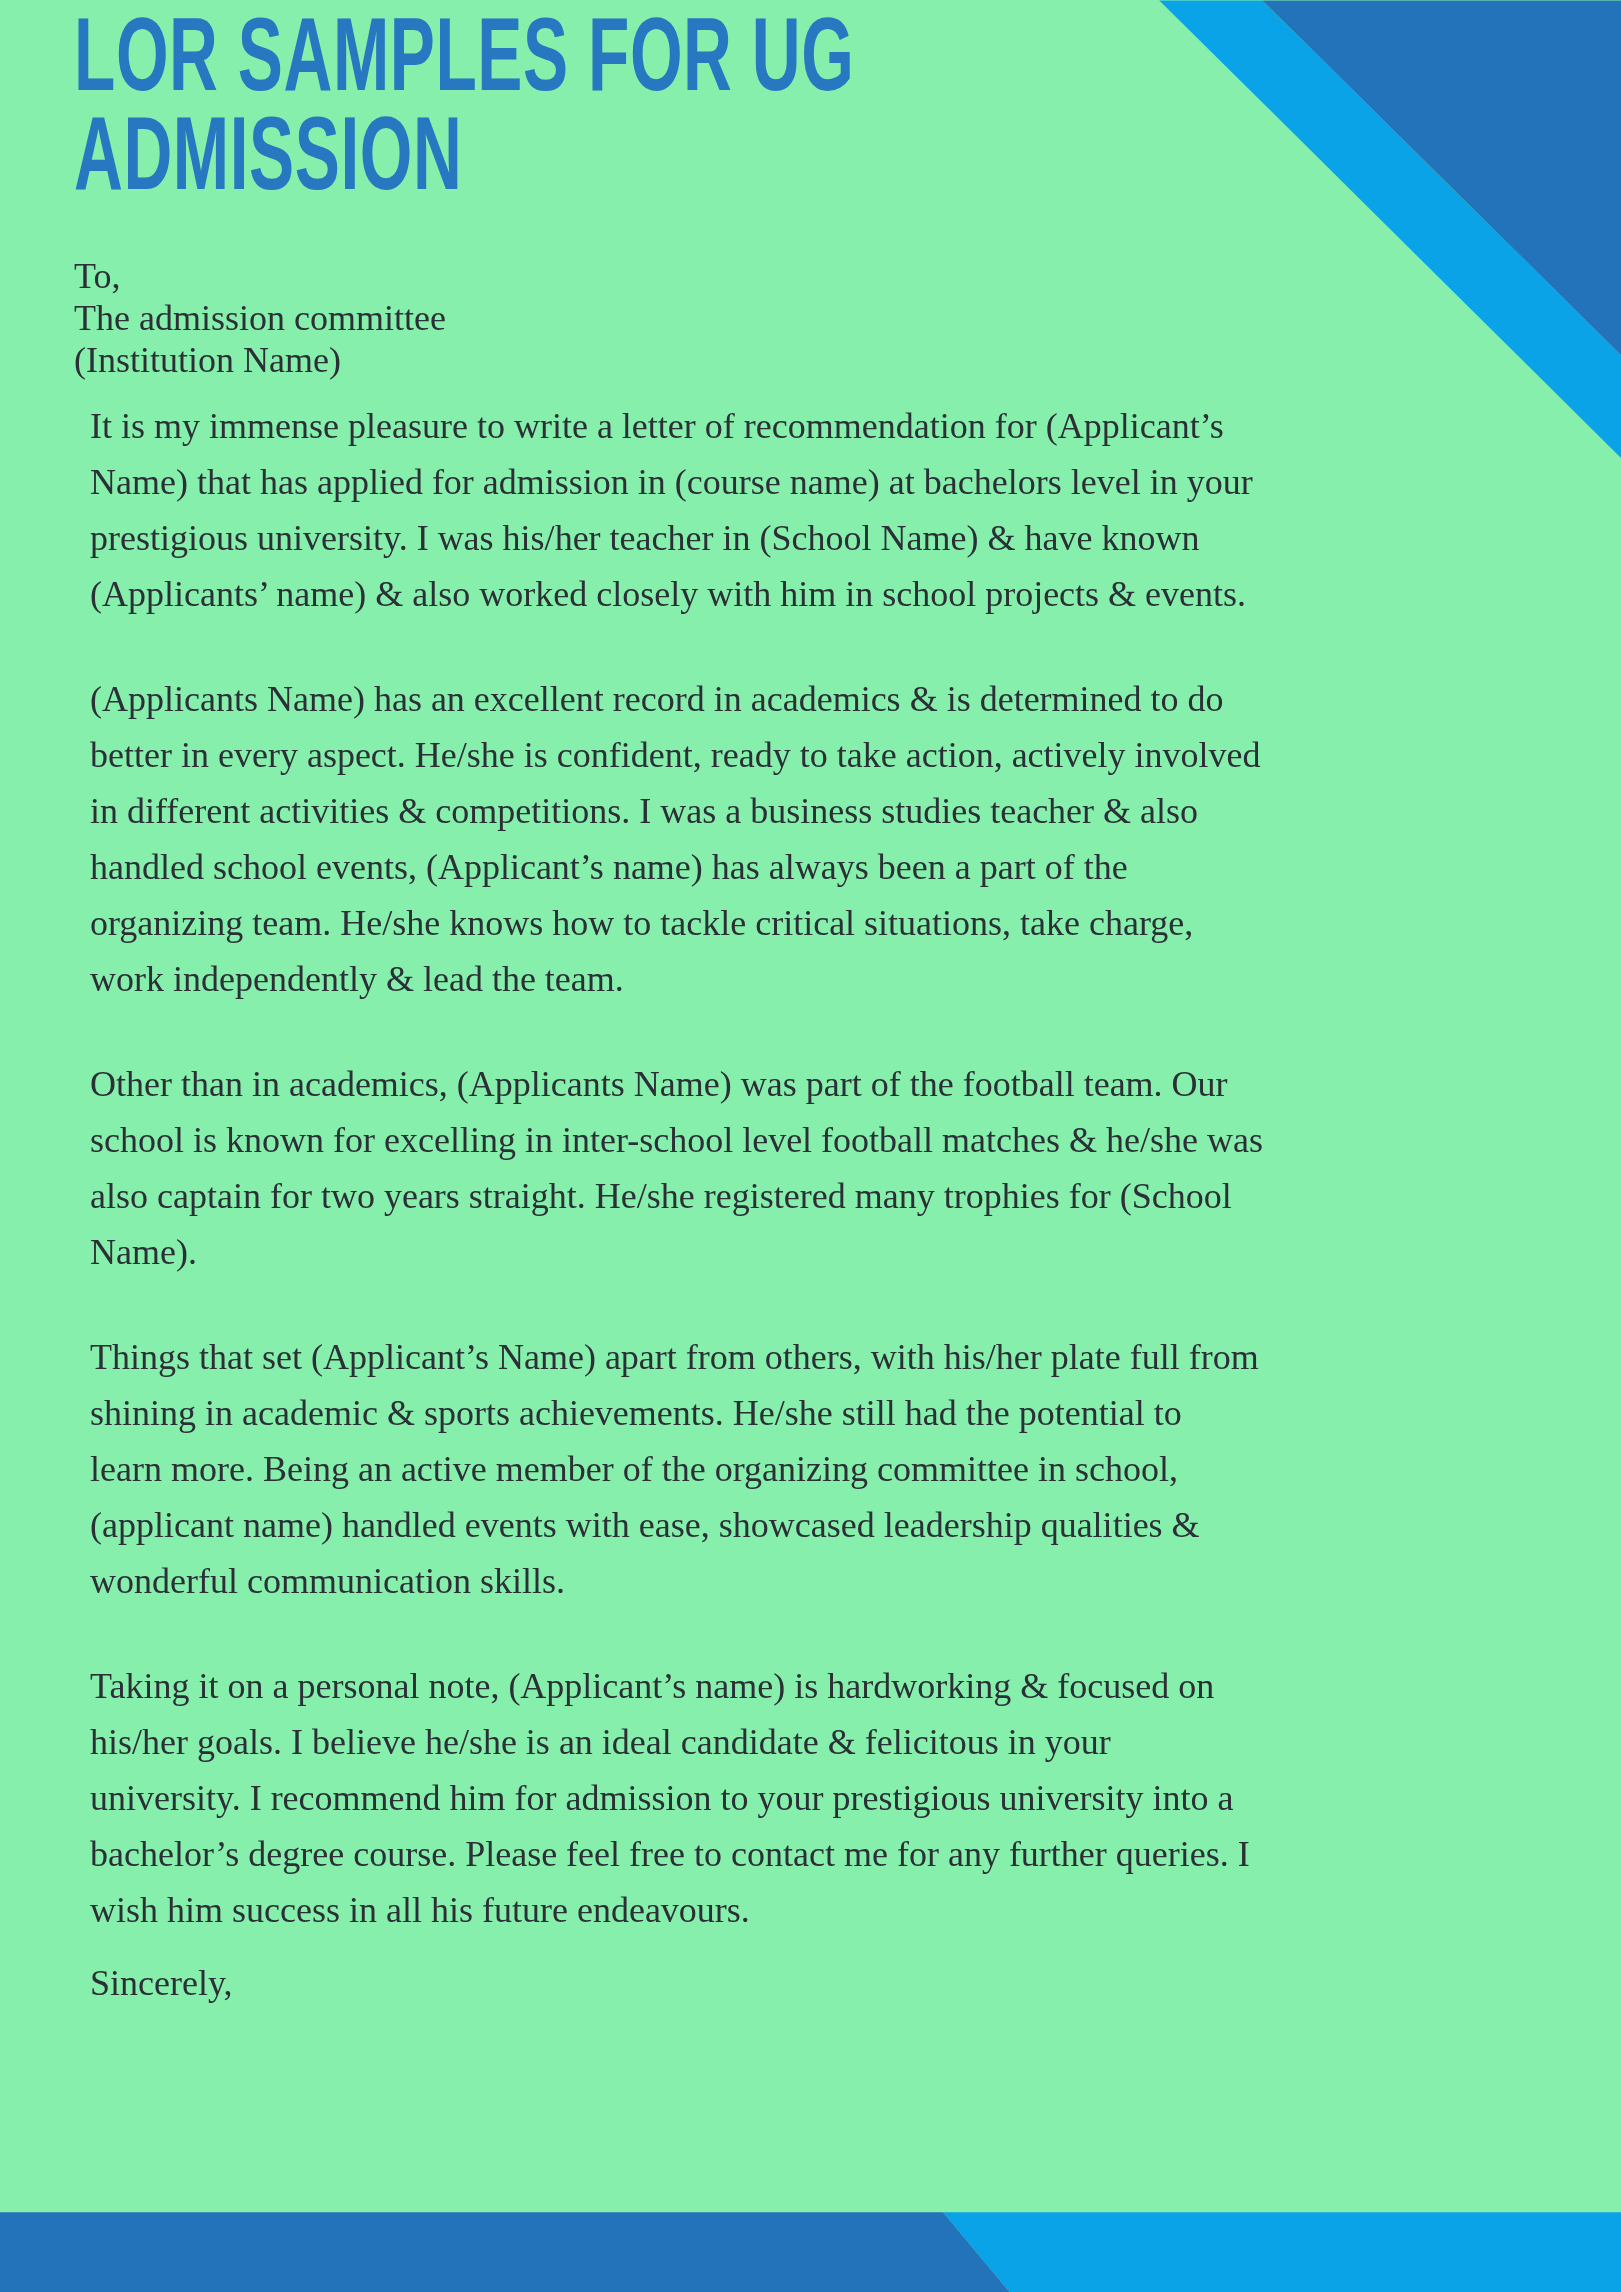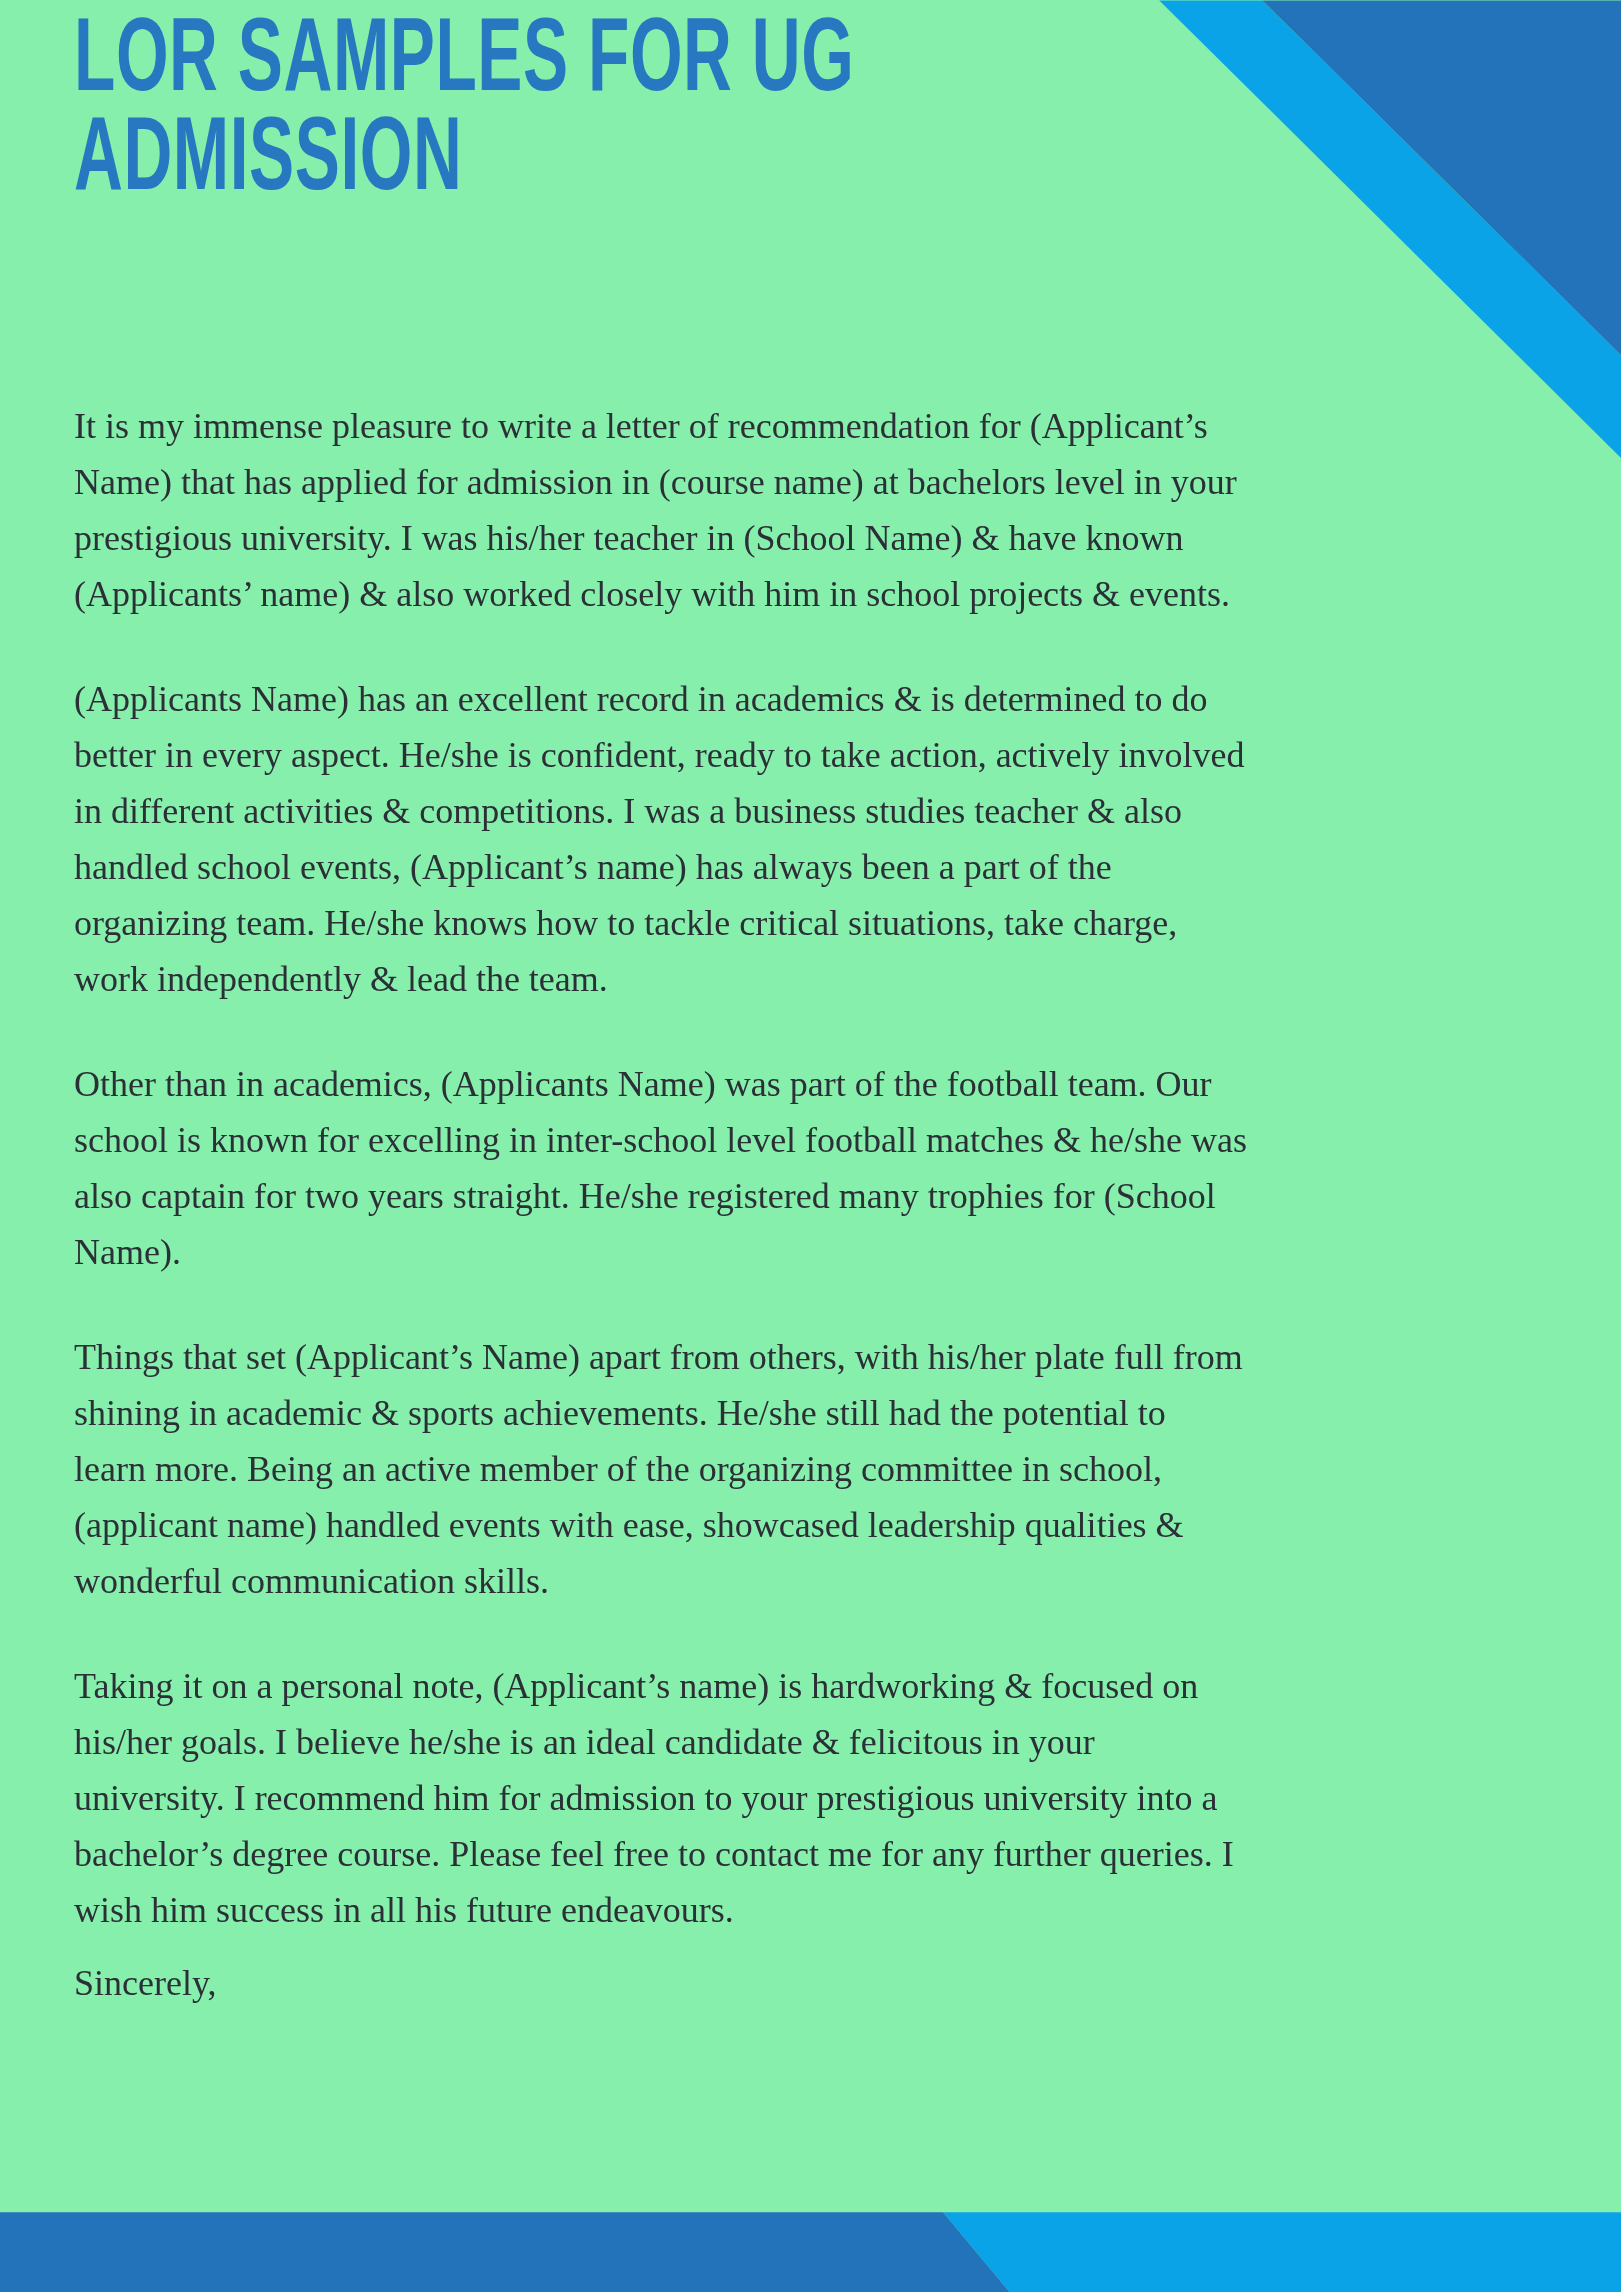--- a/index.html
+++ b/index.html
@@ -25,21 +25,21 @@
   }
   .corner-ribbon{position:absolute;top:0;right:0;}
   .footer-bar{position:absolute;left:0;bottom:0;}
   .salutation{
     position:absolute;left:74px;top:255px;
     font-size:36px;line-height:42px;
     color:#2b2f36;
     white-space:pre-line;
   }
   .letter-body{
-    position:absolute;left:74px;top:398px;width:1469px;
+    position:absolute;left:90px;top:398px;width:1469px;
     color:#2b2f36;
   }
   .letter-body p{
     margin:0 0 49px 0;
     font-size:36px;line-height:56px;
     white-space:pre-line;
   }
   .closing{
     font-size:36px;line-height:42px;
     margin:0;
@@ -58,20 +58,23 @@
 <div class="page">
 
   <svg class="corner-ribbon" width="546" height="502" viewBox="0 0 610 560" aria-hidden="true">
     <polygon points="45,0 160,0 610,445 610,560" fill="#0aa3e8"></polygon>
     <polygon points="160,0 610,0 610,445" fill="#2273b9"></polygon>
   </svg>
 
   <div class="title">LOR SAMPLES FOR UG
 ADMISSION</div>
 
+  <div class="salutation">To,
+The admission committee
+(Institution Name)</div>
 
   <div class="letter-body">
     <p>It is my immense pleasure to write a letter of recommendation for (Applicant’s
 Name) that has applied for admission in (course name) at bachelors level in your
 prestigious university. I was his/her teacher in (School Name) &amp; have known
 (Applicants’ name) &amp; also worked closely with him in school projects &amp; events.</p>
     <p>(Applicants Name) has an excellent record in academics &amp; is determined to do
 better in every aspect. He/she is confident, ready to take action, actively involved
 in different activities &amp; competitions. I was a business studies teacher &amp; also
 handled school events, (Applicant’s name) has always been a part of the

